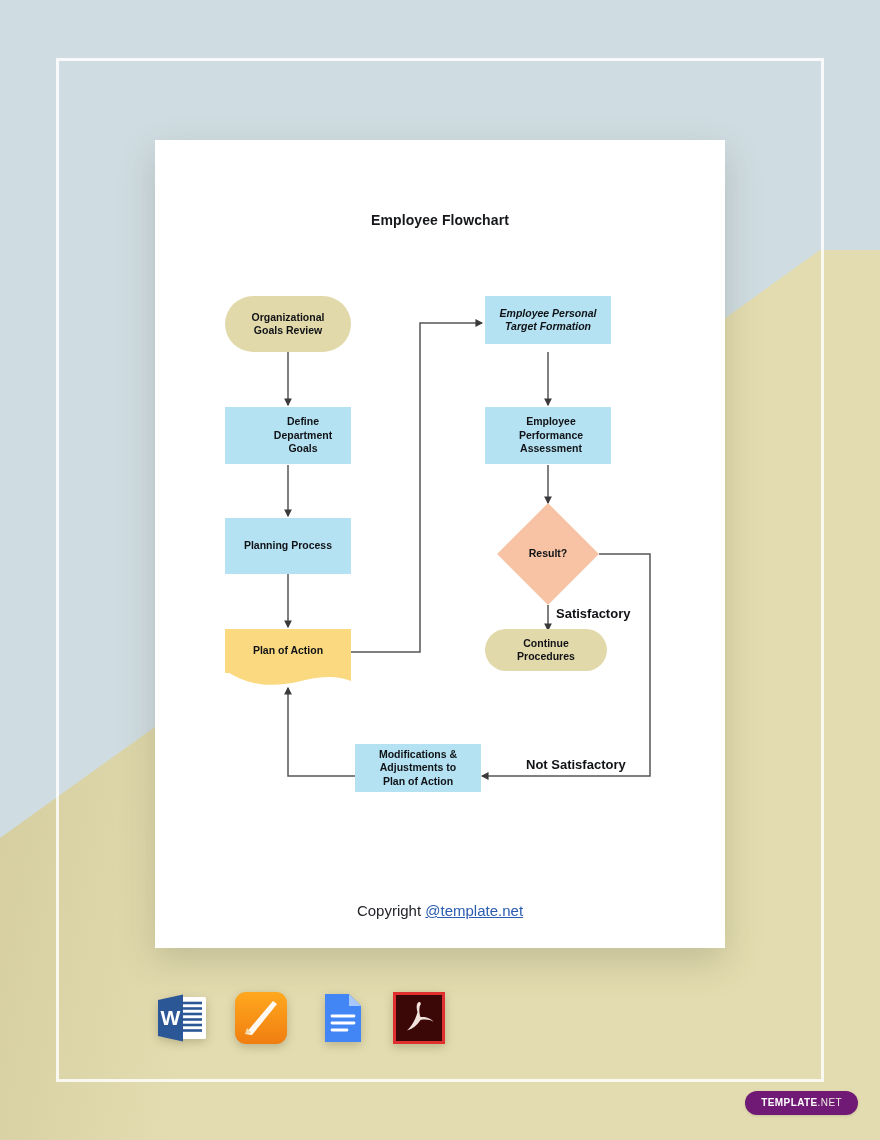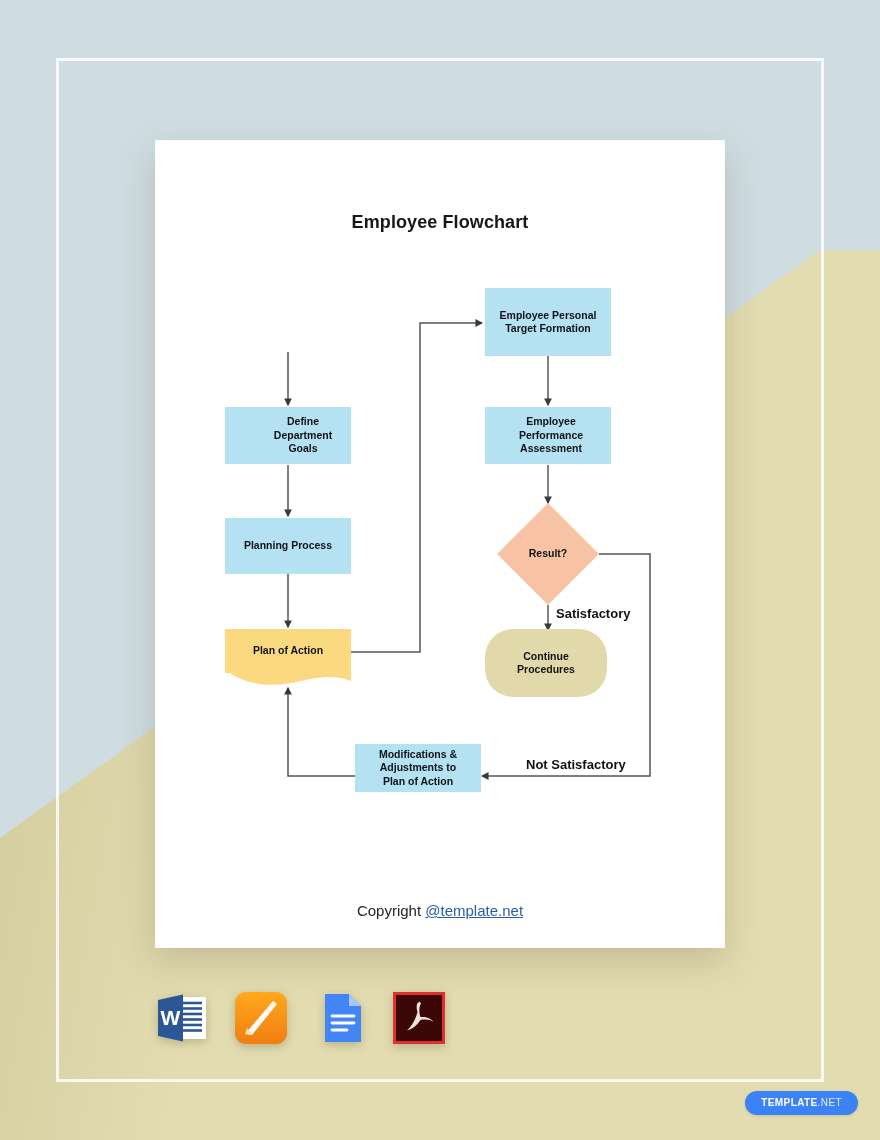--- a/index.html
+++ b/index.html
@@ -43,21 +43,21 @@
     position: absolute;
     left: 155px; top: 140px;
     width: 570px; height: 808px;
     background: #ffffff;
     box-shadow: 0 14px 34px rgba(80,80,60,0.22);
   }
   #doc-title {
     position: absolute;
     left: 0; top: 72px; width: 100%;
     text-align: center;
-    font-size: 18px;
+    font-size: 14px;
     font-weight: bold;
     color: #15171a;
     letter-spacing: 0.1px;
   }
 
   
   #flow {
     position: absolute;
     left: 0; top: 0; width: 570px; height: 808px;
   }
@@ -123,21 +123,21 @@
   }
   .fmt-icon {
     width: 58px; height: 58px;
     position: relative;
     filter: drop-shadow(0 3px 5px rgba(90,80,50,0.3));
   }
   
   #badge {
     position: absolute;
     right: 22px; bottom: 25px;
-    background: #3b82f6;
+    background: #701a75;
     color: #ffffff;
     border-radius: 14px;
     padding: 6px 16px 7px;
     font-size: 10px;
     letter-spacing: 0.4px;
     box-shadow: 0 1px 3px rgba(0,0,0,0.12);
   }
   #badge .b-strong { font-weight: bold; }
   #badge .b-light { font-weight: normal; color: #efece0; }
 </style>
@@ -177,50 +177,53 @@
           <path d="M 393 325 L 393 363"></path>
 
           <path d="M 393 465 L 393 490"></path>
 
           <path d="M 444 414 L 495 414 L 495 636 L 327 636"></path>
 
           <path d="M 201 636 L 133 636 L 133 548"></path>
         </g>
       </svg>
 
+      <div class="node shape-terminator" style="left:70px; top:156px; width:126px; height:56px;">
+        <span>Organizational<br>Goals Review</span>
+      </div>
 
       <div class="node shape-process" style="left:70px; top:267px; width:126px; height:57px;padding-left:36px;">
         <span>Define Department<br>Goals</span>
       </div>
 
       <div class="node shape-process" style="left:70px; top:378px; width:126px; height:56px;">
         <span>Planning Process</span>
       </div>
 
       <div class="node shape-document" style="left:70px; top:489px; width:126px; height:44px;">
         <svg class="doc-wave" viewBox="0 0 126 16" preserveAspectRatio="none">
           <path d="M0,0 C22,16 48,18 76,11 C98,5.5 113,6 126,11 L126,0 Z" fill="#fad980"></path>
         </svg>
         <span>Plan of Action</span>
       </div>
 
-      <div class="node shape-process" style="left:330px; top:148px; width:126px; height:68px;">
+      <div class="node shape-process" style="left:330px; top:156px; width:126px; height:48px;font-style:italic;">
         <span>Employee Personal<br>Target Formation</span>
       </div>
 
       <div class="node shape-process" style="left:330px; top:267px; width:126px; height:57px;padding-left:12px;">
         <span>Employee<br>Performance<br>Assessment</span>
       </div>
 
       <div class="node shape-decision" style="left:357px; top:378px; width:72px; height:72px;">
         <div class="diamond-fill"></div>
         <span>Result?</span>
       </div>
 
-      <div class="node shape-terminator" style="left:330px; top:489px; width:122px; height:68px;justify-content:center;">
+      <div class="node shape-terminator" style="left:330px; top:489px; width:122px; height:42px;justify-content:center;">
         <span>Continue<br>Procedures</span>
       </div>
 
       <div class="node shape-process" style="left:200px; top:604px; width:126px; height:48px;">
         <span>Modifications &amp;<br>Adjustments to<br>Plan of Action</span>
       </div>
 
       <div class="edge-label" style="left:401px; top:466px;">Satisfactory</div>
       <div class="edge-label" style="left:371px; top:617px;">Not Satisfactory</div>
 

